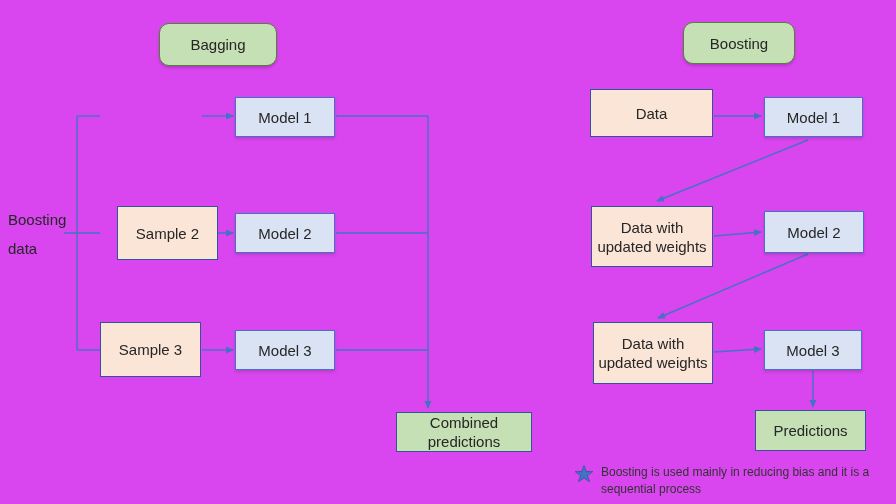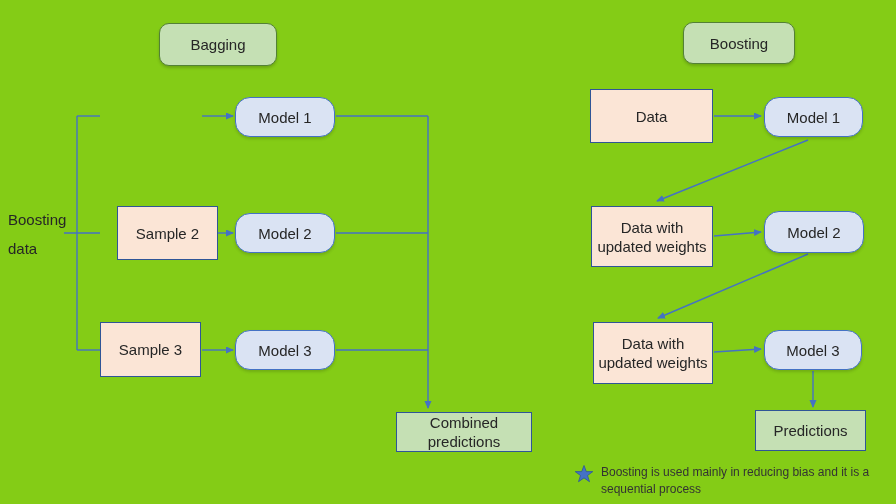--- a/index.html
+++ b/index.html
@@ -1,19 +1,19 @@
 <!DOCTYPE html>
 <html><head>
 <meta charset="utf-8">
 <style>
   html,body{margin:0;padding:0;background:#ffffff;}
   .canvas{
     position:relative;
     width:896px;height:504px;
-    background:#84cc16;
+    background:#d946ef;
     font-family:"Liberation Sans", sans-serif;
     color:#262626;
     overflow:hidden;
   }
   .wires{position:absolute;left:0;top:0;width:896px;height:504px;}
   .box{
     position:absolute;
     display:flex;align-items:center;justify-content:center;
     text-align:center;
     box-sizing:border-box;
@@ -26,21 +26,21 @@
     border-radius:10px;
     box-shadow:0 2px 3px rgba(0,0,0,0.18);
   }
   .peach-box{
     background:#FBE5D6;
     border:1.5px solid #2F5597;
   }
   .model-box{
     background:#DAE3F3;
     border:1.5px solid #4472C4;
-    border-radius:15px;
+    border-radius:0;
     box-shadow:0 2px 3px rgba(0,0,0,0.15);
   }
   .green-out-box{
     background:#C5E0B4;
     border:1.5px solid #2F5597;
   }
   .side-label{
     position:absolute;
     font-size:15px;
     line-height:29px;
@@ -101,21 +101,21 @@
   <div class="box peach-box" style="left:100px;top:322px;width:101px;height:55px;">Sample 3</div>
 
   <div class="box model-box" style="left:235px;top:97px;width:100px;height:40px;">Model 1</div>
   <div class="box model-box" style="left:235px;top:213px;width:100px;height:40px;">Model 2</div>
   <div class="box model-box" style="left:235px;top:330px;width:100px;height:40px;">Model 3</div>
 
   <div class="box green-out-box" style="left:368px;top:412px;width:136px;height:40px;margin-left:28px;">Combined predictions</div>
 
   <div class="box title-box" style="left:683px;top:22px;width:112px;height:42px;">Boosting</div>
 
-  <div class="box peach-box" style="left:590px;top:89px;width:123px;height:54px;">Data</div>
+  <div class="box peach-box" style="left:590px;top:89px;width:123px;height:48px;">Data</div>
   <div class="box peach-box" style="left:591px;top:206px;width:122px;height:61px;">Data with updated weights</div>
   <div class="box peach-box" style="left:593px;top:322px;width:120px;height:62px;">Data with updated weights</div>
 
   <div class="box model-box" style="left:764px;top:97px;width:99px;height:40px;">Model 1</div>
   <div class="box model-box" style="left:764px;top:211px;width:100px;height:42px;">Model 2</div>
   <div class="box model-box" style="left:764px;top:330px;width:98px;height:40px;">Model 3</div>
 
   <div class="box green-out-box" style="left:755px;top:410px;width:111px;height:41px;">Predictions</div>
 
 

